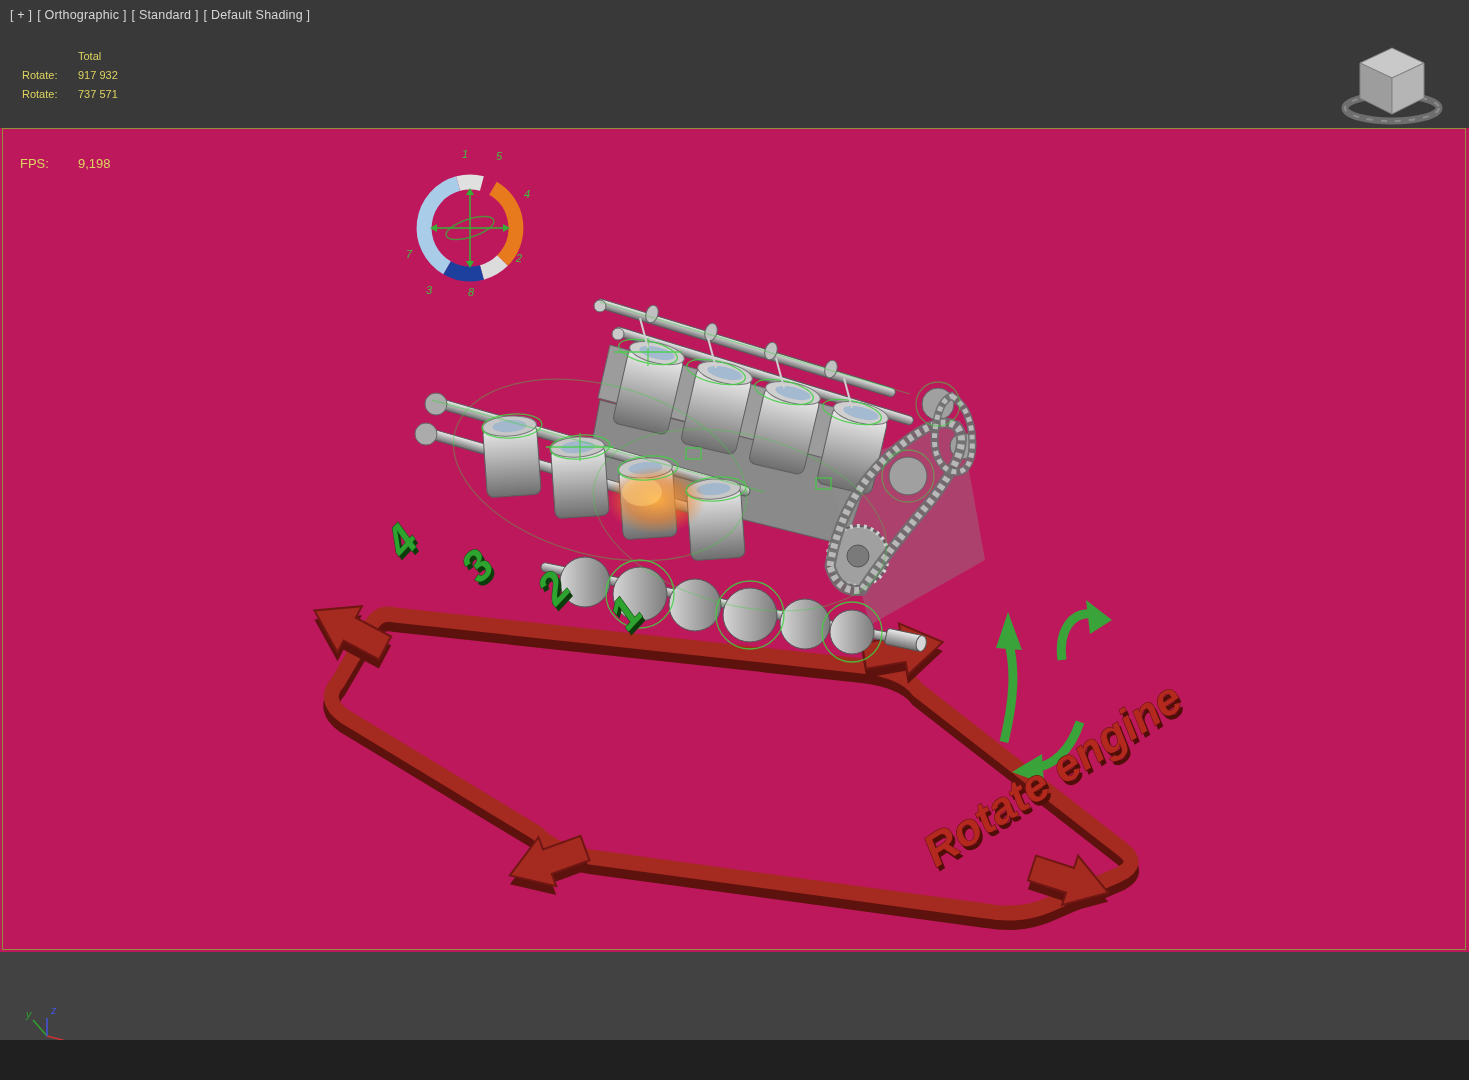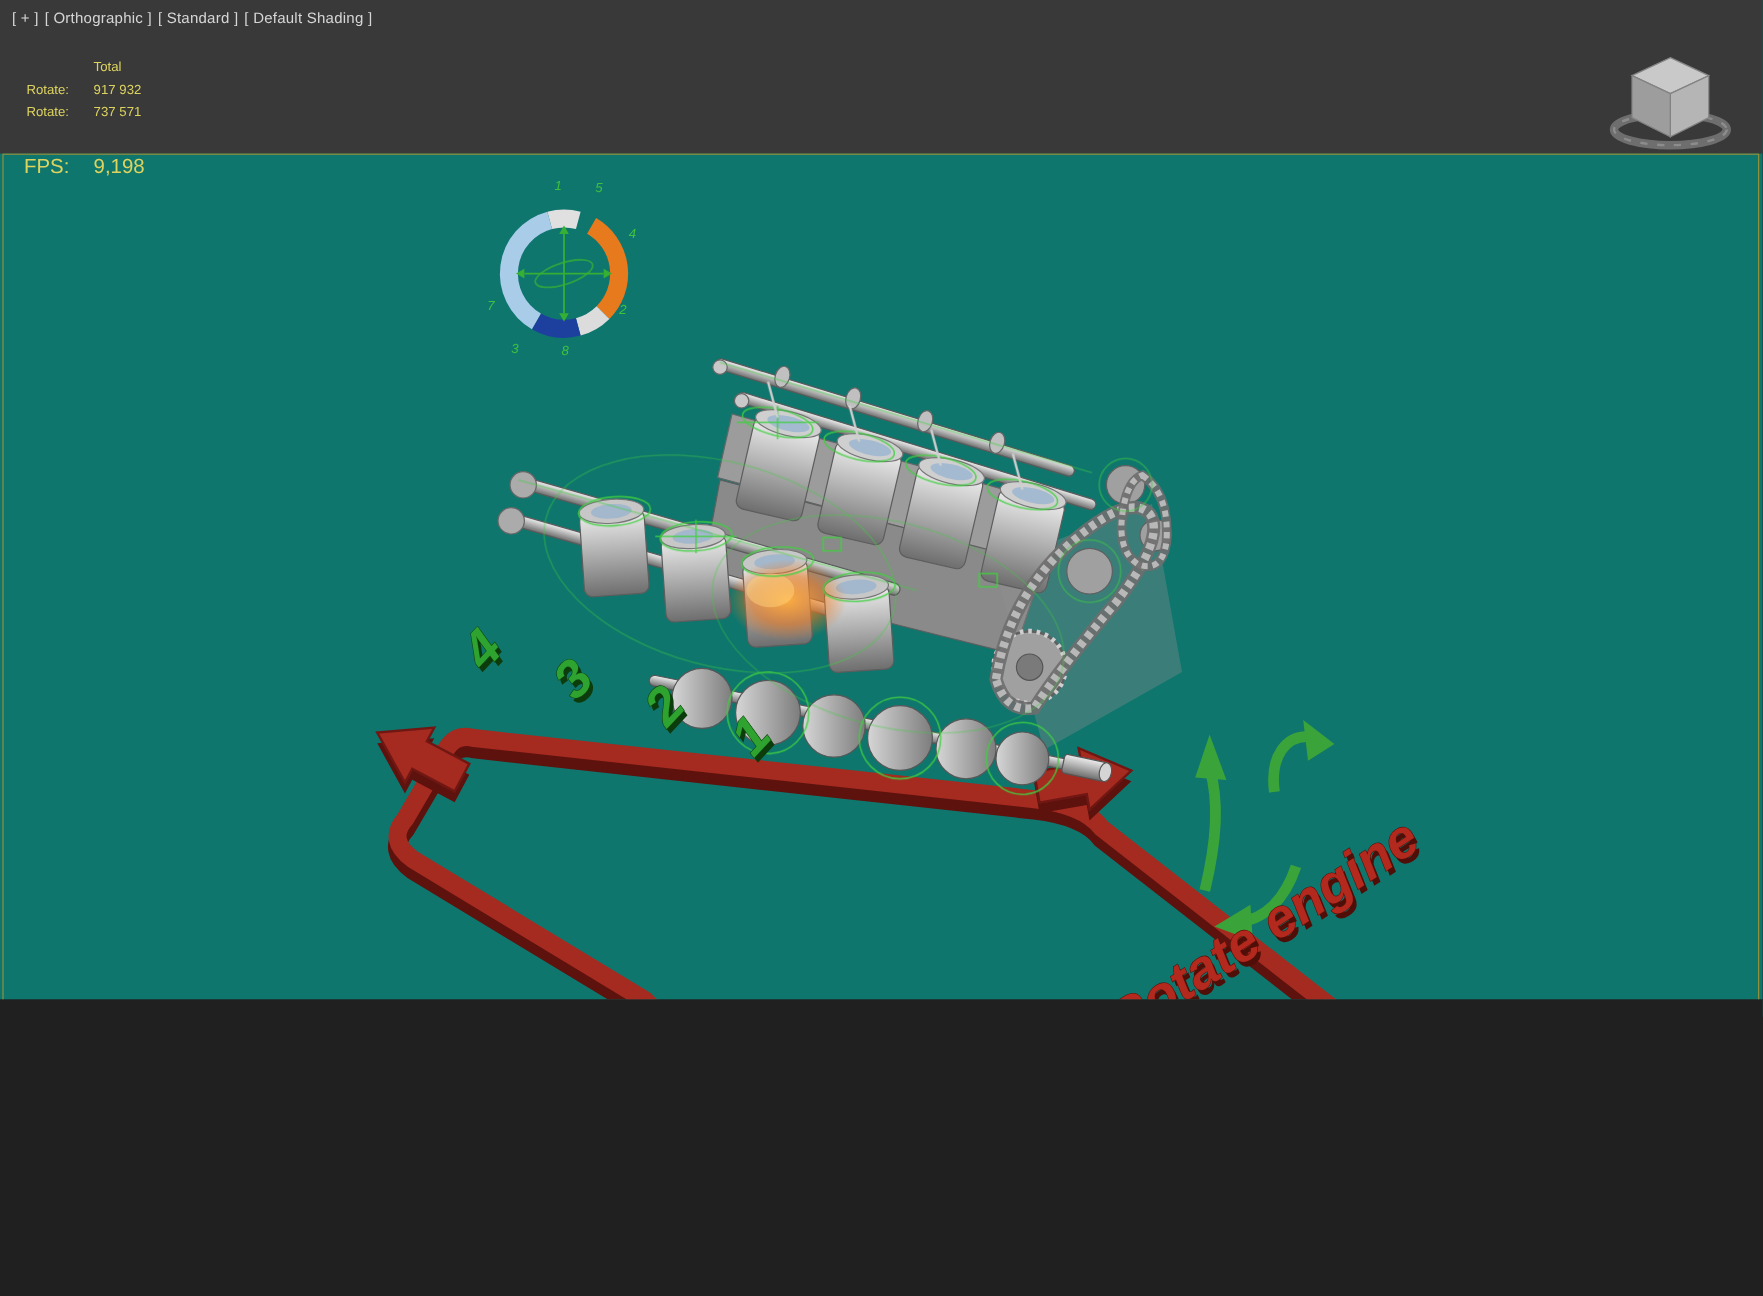--- a/index.html
+++ b/index.html
@@ -1,26 +1,26 @@
 <!DOCTYPE html>
 <html><head>
 <meta charset="utf-8">
 <style>
   html,body{margin:0;padding:0;background:#202020;}
-  .stage{position:relative;width:1469px;height:833px;background:#0f766e;
+  .stage{position:relative;width:1469px;height:1040px;background:#be185d;
          font-family:"Liberation Sans",sans-serif;overflow:hidden;}
   .top-strip{position:absolute;left:0;top:0;width:1469px;height:128px;background:#393939;}
   .bottom-strip{position:absolute;left:0;top:952px;width:1469px;height:128px;background:#424242;}
   .viewport-frame{position:absolute;left:2px;top:128px;width:1464px;height:822px;
                   border:1px solid #90903c;box-sizing:border-box;z-index:1;}
   .vp-label{position:absolute;left:10px;top:8px;color:#d6d6d6;font-size:12.5px;z-index:4;letter-spacing:.2px;}
   .vp-label span{margin-right:5px;cursor:default;}
   .stats{position:absolute;left:22px;top:50px;z-index:4;color:#ddd35f;font-size:11px;
          display:grid;grid-template-columns:56px auto;row-gap:7px;}
-  .fps{position:absolute;left:20px;top:129px;z-index:4;color:#ddd35f;font-size:17px;
+  .fps{position:absolute;left:20px;top:156px;z-index:4;color:#ddd35f;font-size:13px;
        display:grid;grid-template-columns:58px auto;}
   svg.scene{position:absolute;left:0;top:0;z-index:2;}
   svg text{font-family:"Liberation Sans",sans-serif;}
   .gnum{font-size:44px;font-weight:bold;font-style:italic;fill:#2fa32f;stroke:#0f4a0f;stroke-width:1px;paint-order:stroke;}
   .gnum-sh{font-size:44px;font-weight:bold;font-style:italic;fill:#0c3b0c;}
   .wnum{font-size:11px;fill:#3ec13e;font-style:italic;}
   .rot{font-size:45px;font-weight:bold;font-style:italic;fill:#b3291d;stroke:#5a120c;stroke-width:1px;paint-order:stroke;}
   .rot-sh{font-size:45px;font-weight:bold;font-style:italic;fill:#4f0e07;}
   .axis-label{font-size:11px;font-style:italic;}
 </style>

